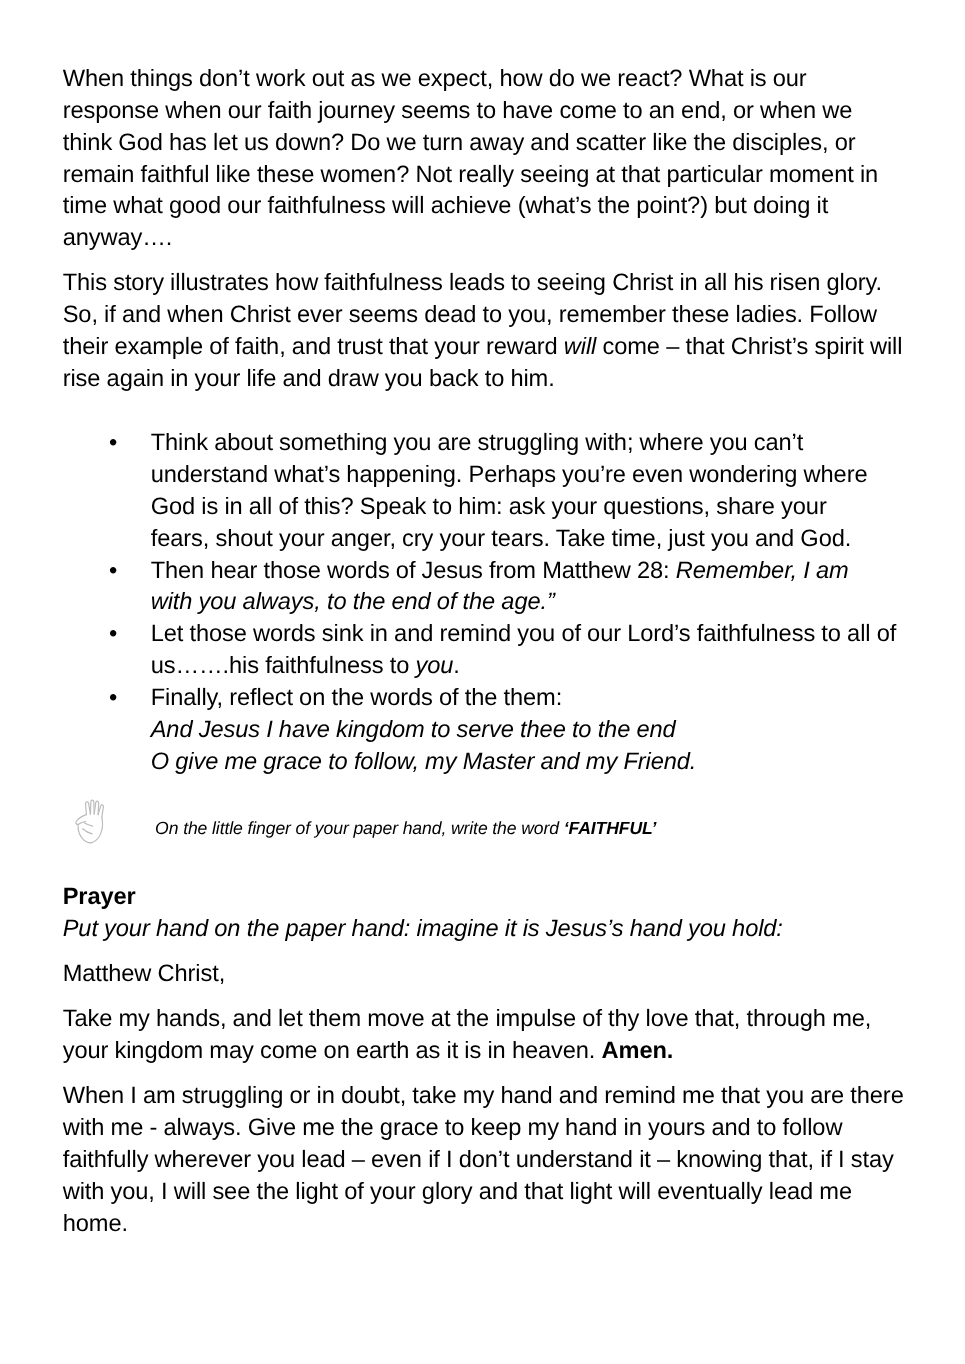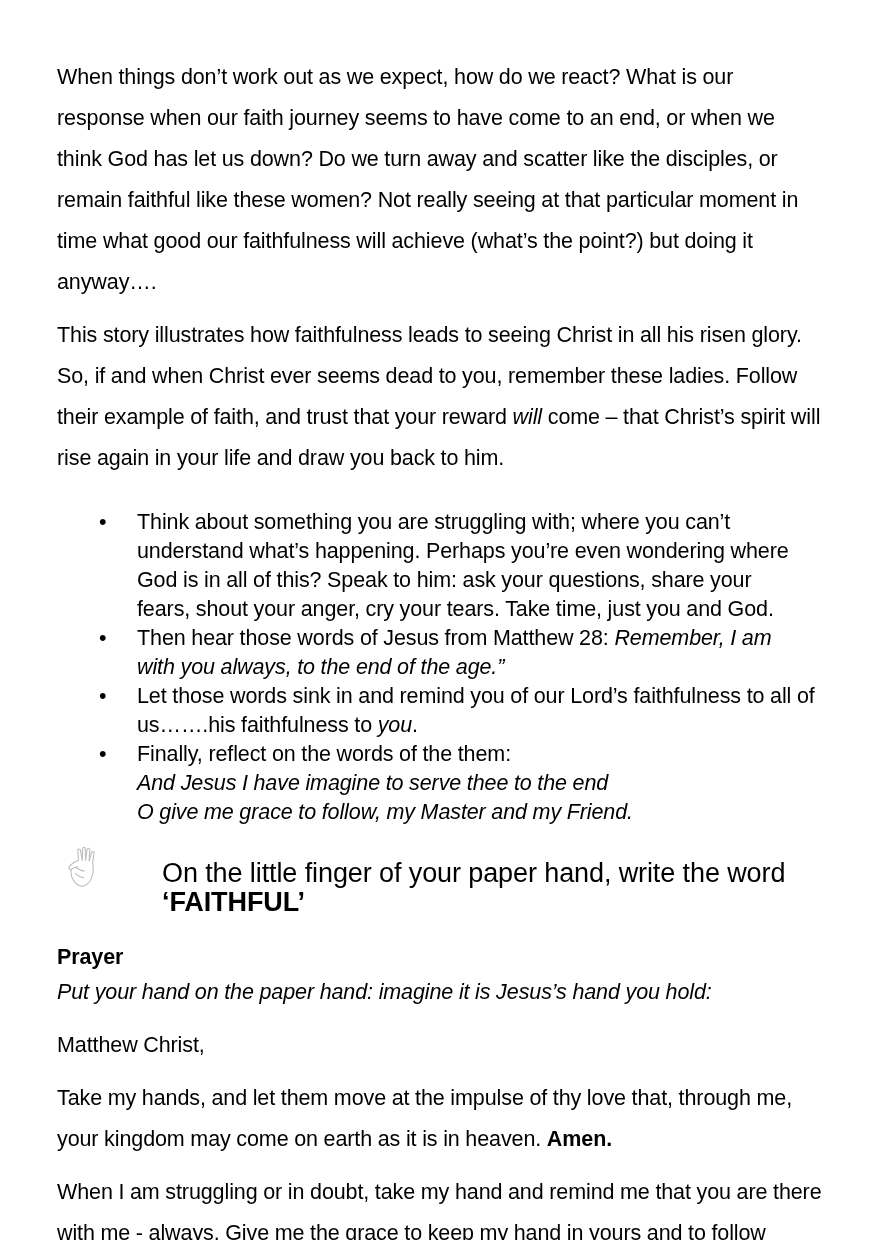--- a/index.html
+++ b/index.html
@@ -24,21 +24,21 @@
     background: #ffffff;
   }
   .content {
     position: absolute;
     left: 57px;
     top: 57px;
     width: 765px;
   }
   .para {
     font-size: 21.5px;
-    line-height: 41px;
+    line-height: 29px;
     text-align: left;
     margin: 0;
     letter-spacing: -0.1px;
     word-spacing: -0.2px;
   }
   .para + .para {
     margin-top: 12px;
   }
   .gap-lg { height: 29px; }
   .heading {
@@ -88,23 +88,24 @@
   }
   .hand-icon {
     position: absolute;
     left: 5px;
     top: -2px;
     width: 40px;
     height: 48px;
   }
   .hand-text {
     display: block;
-    margin-left: 105px;
-    font-size: 27px;
+    margin-left: 84px;
+    font-size: 16px;
     line-height: 29px;
+    font-style: italic;
     padding-top: 12px;
     letter-spacing: -0.1px;
   }
   .prayer-block {
     margin-top: 26px;
   }
 </style>
 </head>
 <body>
 
@@ -132,21 +133,21 @@
 
       <li>
         <span class="bullet-dot">•</span>
         <span class="bullet-wide"><span>Let those words sink in and remind you of our Lord’s faithfulness to all of us…….his faithfulness to </span><i>you</i><span>.</span></span>
       </li>
 
       <li>
         <span class="bullet-dot">•</span>
         <span class="bullet-wide">
           <span style="display:block">Finally, reflect on the words of the them:</span>
-          <i style="display:block">And Jesus I have imagine to serve thee to the end</i>
+          <i style="display:block">And Jesus I have kingdom to serve thee to the end</i>
           <i style="display:block">O give me grace to follow, my Master and my Friend.</i>
         </span>
       </li>
     </ul>
 
     <div class="hand-row">
       <span class="hand-icon">
         <svg viewBox="0 0 40 48" width="40" height="48" aria-hidden="true">
           <g fill="none" stroke="#bdbdbd" stroke-width="1.1" stroke-linecap="round" stroke-linejoin="round">
 

